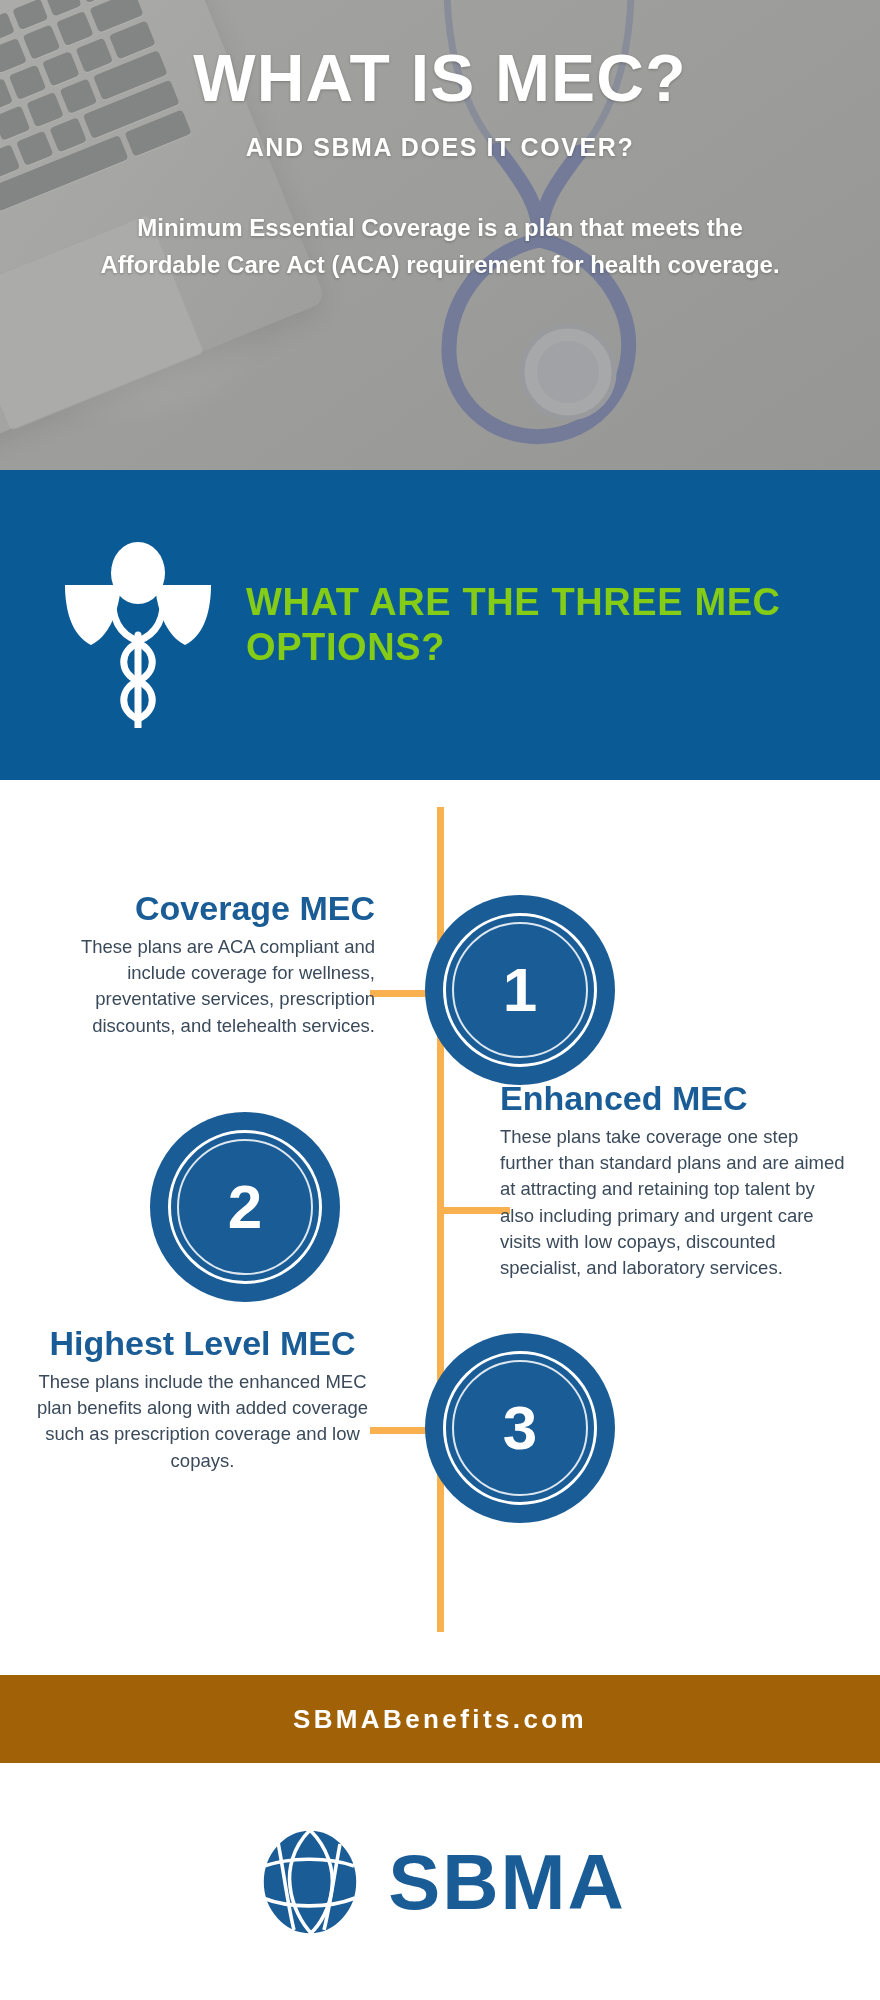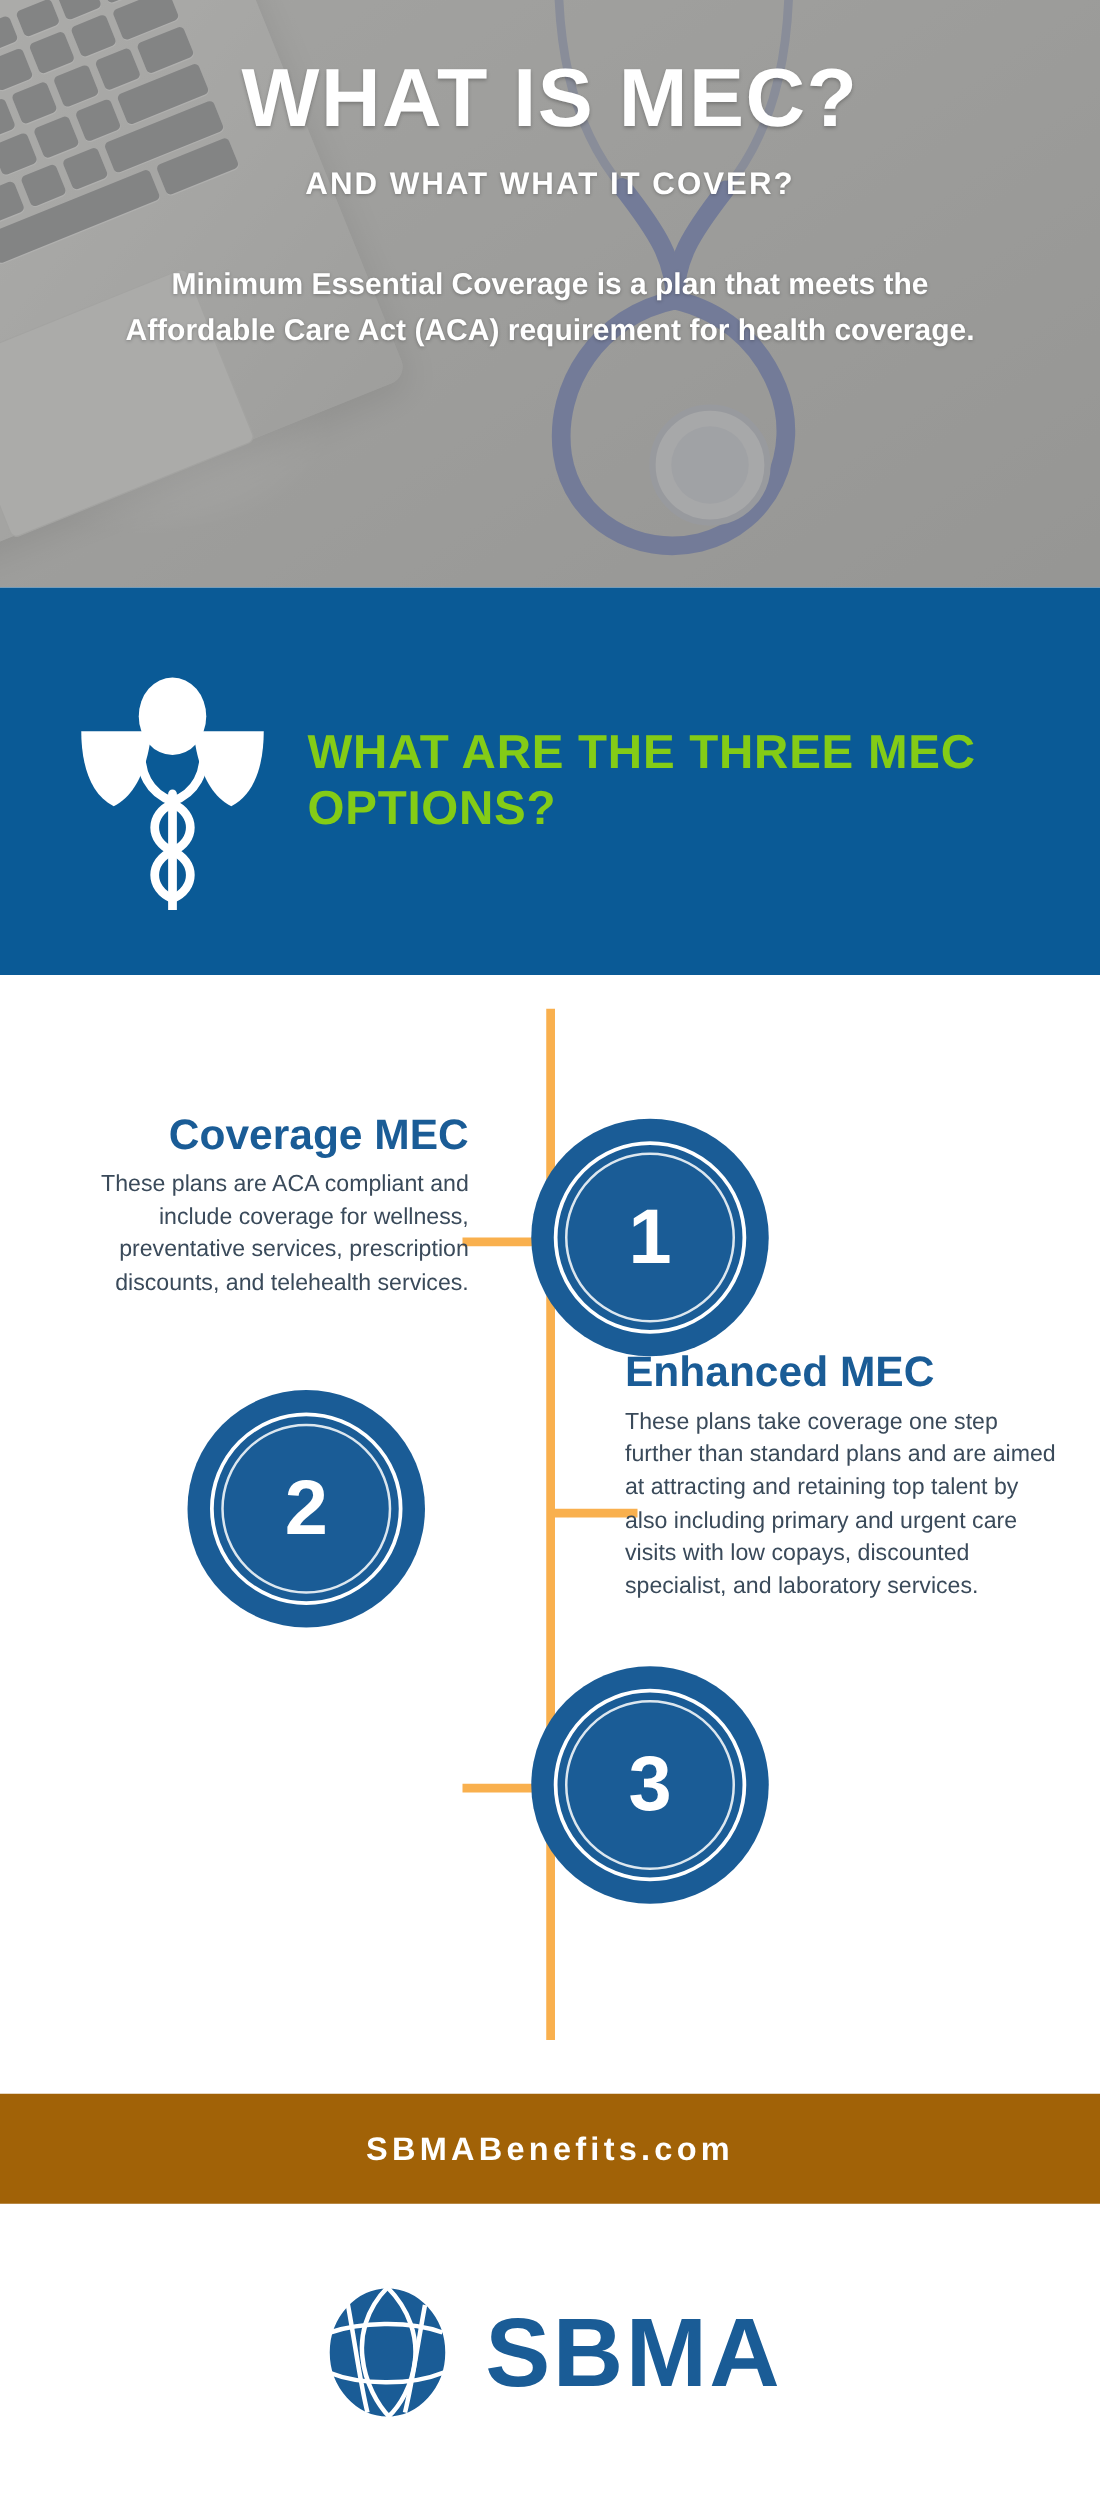--- a/index.html
+++ b/index.html
@@ -186,21 +186,21 @@
           </g>
           <circle cx="238" cy="432" r="46" fill="#d6d8dd" stroke="#b9bcc6" stroke-width="5"></circle>
           <circle cx="238" cy="432" r="31" fill="#c9ccd4"></circle>
         </svg>
       </div>
       <div class="hero-tint"></div>
     </div>
 
     <div class="hero-inner">
       <div class="hero-title">WHAT IS MEC?</div>
-      <div class="hero-sub">AND WHAT WHAT IT COVER?</div>
+      <div class="hero-sub">AND SBMA DOES IT COVER?</div>
       <div class="hero-body">Minimum Essential Coverage is a plan that meets the Affordable Care Act (ACA) requirement for health coverage.</div>
     </div>
   </div>
 
   <div class="band">
     <div class="caduceus">
       <svg viewBox="0 0 150 205" xmlns="http://www.w3.org/2000/svg">
         <g fill="#ffffff">
           <path d="M2 62 L58 62 C58 62 56 108 28 122 C8 112 2 86 2 62 Z"></path>
           <path d="M148 62 L92 62 C92 62 94 108 122 122 C142 112 148 86 148 62 Z"></path>
@@ -241,20 +241,26 @@
         <div class="opt-body">These plans take coverage one step further than standard plans and are aimed at attracting and retaining top talent by also including primary and urgent care visits with low copays, discounted specialist, and laboratory services.</div>
       </div>
     </div>
     <div class="badge" style="left:150px; top:332px;">
       <div class="ring1"></div>
       <div class="ring2"></div>
       <div class="badge-num">2</div>
     </div>
 
     <div class="tick left" style="top:647px"></div>
+    <div class="opt" style="left:30px; top:545px; width:350px;">
+      <div class="opt-text t-center">
+        <div class="opt-title">Highest Level MEC</div>
+        <div class="opt-body">These plans include the enhanced MEC plan benefits along with added coverage such as prescription coverage and low copays.</div>
+      </div>
+    </div>
     <div class="badge" style="left:425px; top:553px;">
       <div class="ring1"></div>
       <div class="ring2"></div>
       <div class="badge-num">3</div>
     </div>
   </div>
 
   <div class="footer-bar">
     <span>SBMABenefits.com</span>
   </div>

